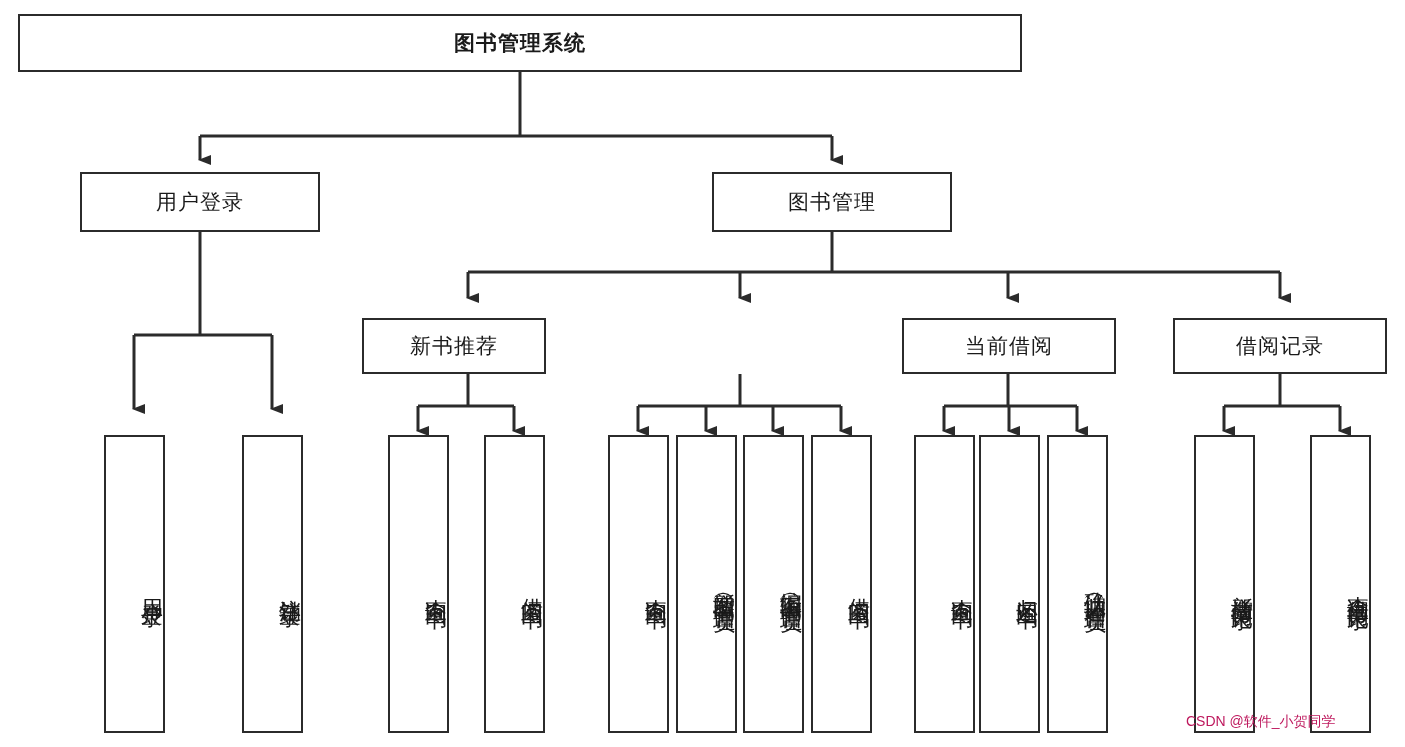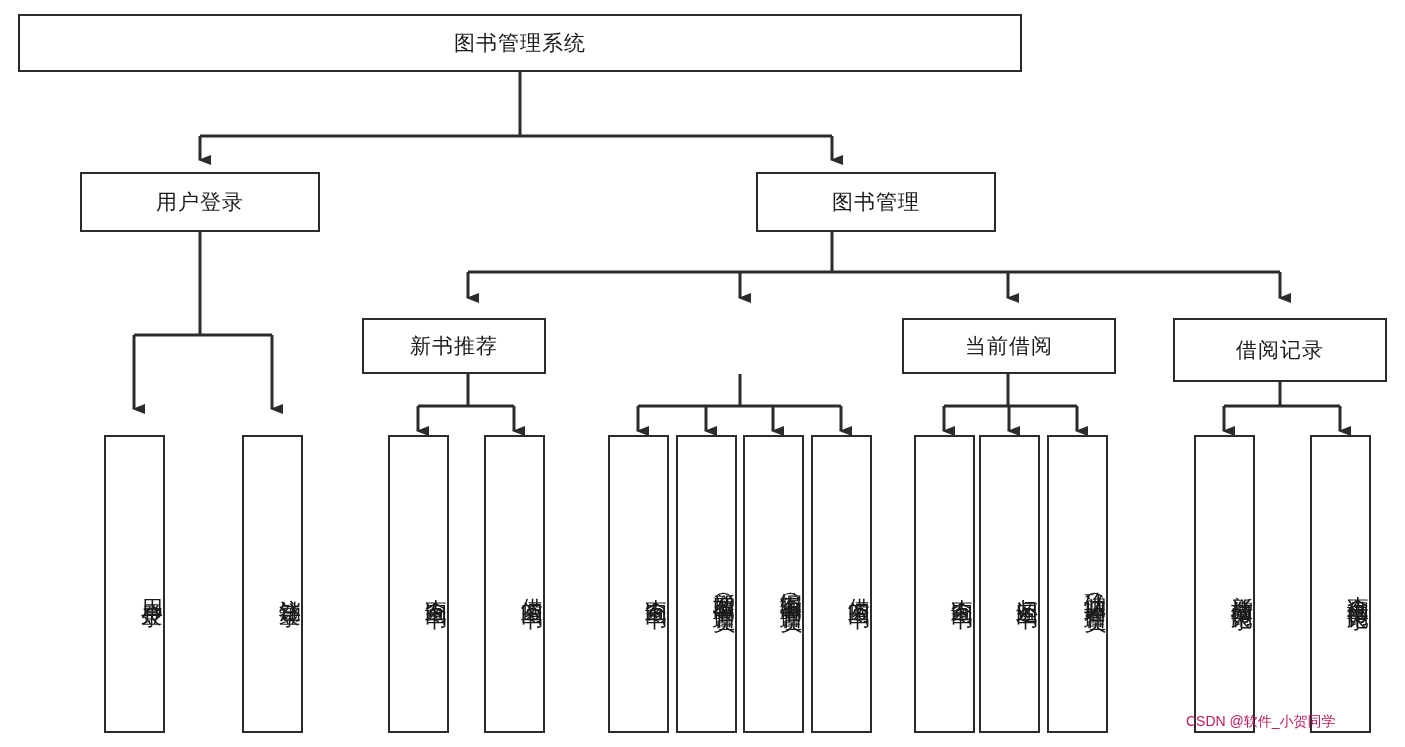--- a/index.html
+++ b/index.html
@@ -110,38 +110,38 @@
       <path d="M1009,406 L1009,431" marker-end="url(#arrow)"></path>
       <path d="M1077,406 L1077,431" marker-end="url(#arrow)"></path>
 
       <path d="M1280,374 L1280,406"></path>
       <path d="M1224,406 L1340,406"></path>
       <path d="M1224,406 L1224,431" marker-end="url(#arrow)"></path>
       <path d="M1340,406 L1340,431" marker-end="url(#arrow)"></path>
     </g>
   </svg>
 
-  <div class="node horiz" style="left:18px; top:14px; width:1004px; height:58px;">
+  <div class="node horiz" style="left:18px; top:14px; width:1004px; height:58px;font-weight:bold;">
     <span class="label">图书管理系统</span>
   </div>
 
   <div class="node horiz" style="left:80px; top:172px; width:240px; height:60px;">
     <span class="label">用户登录</span>
   </div>
-  <div class="node horiz" style="left:712px; top:172px; width:240px; height:60px;margin-left:44px;">
+  <div class="node horiz" style="left:712px; top:172px; width:240px; height:60px;">
     <span class="label">图书管理</span>
   </div>
 
   <div class="node horiz" style="left:362px; top:318px; width:184px; height:56px;">
     <span class="label">新书推荐</span>
   </div>
   <div class="node horiz" style="left:902px; top:318px; width:214px; height:56px;font-family:Liberation Serif, serif;">
     <span class="label">当前借阅</span>
   </div>
-  <div class="node horiz" style="left:1173px; top:318px; width:214px; height:64px;text-align:center;">
+  <div class="node horiz" style="left:1173px; top:318px; width:214px; height:56px;text-align:center;">
     <span class="label">借阅记录</span>
   </div>
 
   <div class="node vert" style="left:104px; top:435px; width:61px; height:298px;">
     <span class="label">用户登录</span>
   </div>
   <div class="node vert" style="left:242px; top:435px; width:61px; height:298px;">
     <span class="label">注销登录</span>
   </div>
 

